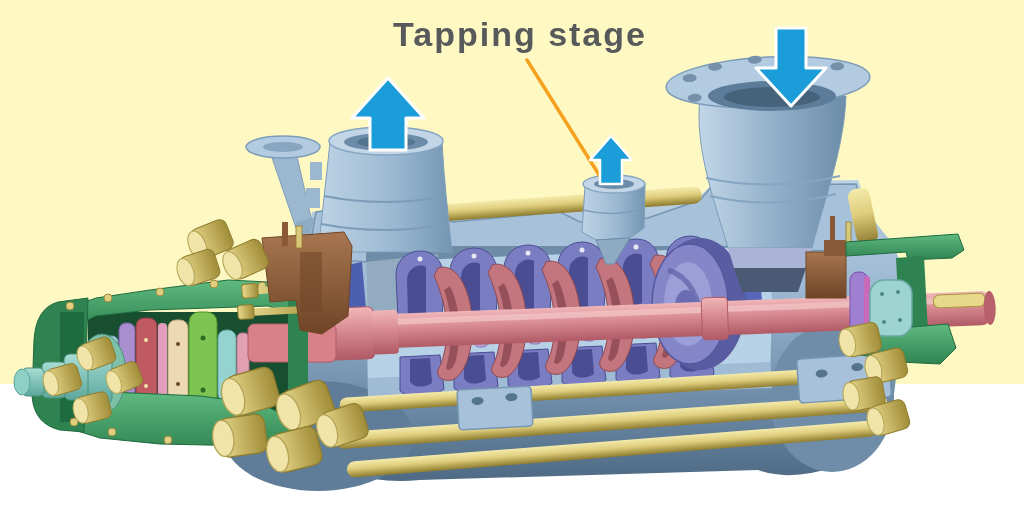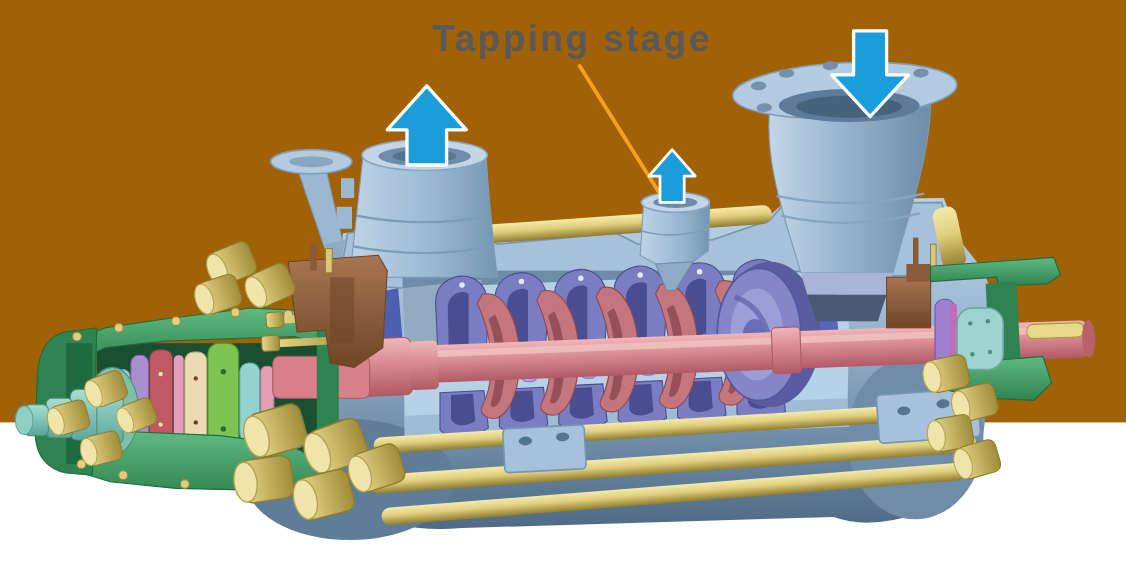--- a/index.html
+++ b/index.html
@@ -1,17 +1,17 @@
 <!DOCTYPE html>
 <html style="--arrow-blue: #1b9dd9; --leader-orange: #f5a11f; --label-gray: #58595b; --casing-blue: #a6c1d9; --casing-shade: #6c8aa6; --inner-casing: #b7d2e6; --tie-rod-yellow: #ead98c; --nut-gold: #d9c77a; --impeller-red: #c4767e; --shaft-pink: #e08b90; --diffuser-purple: #7b7dc3; --housing-green: #3b9b60; --seal-teal: #7cc6bb; --gland-brown: #996b47;"><head>
 <meta charset="utf-8">
 <style>
   html,body{margin:0;padding:0;background:#ffffff;}
   body{width:1024px;height:512px;overflow:hidden;font-family:"Liberation Sans",sans-serif;}
-  .figure-wrap{position:relative;width:1024px;height:384px;background:#a16207;}
+  .figure-wrap{position:relative;width:1024px;height:384px;background:#fef9c3;}
   svg{display:block;}
   .label-text{font-family:"Liberation Sans",sans-serif;font-weight:600;letter-spacing:2px;}
 </style>
 </head>
 <body>
 
 <div class="figure-wrap">
 <svg viewBox="0 0 1024 512" width="1024" height="512">
   <defs>
     <linearGradient id="barrelGrad" x1="0" y1="0" x2="0" y2="1">

